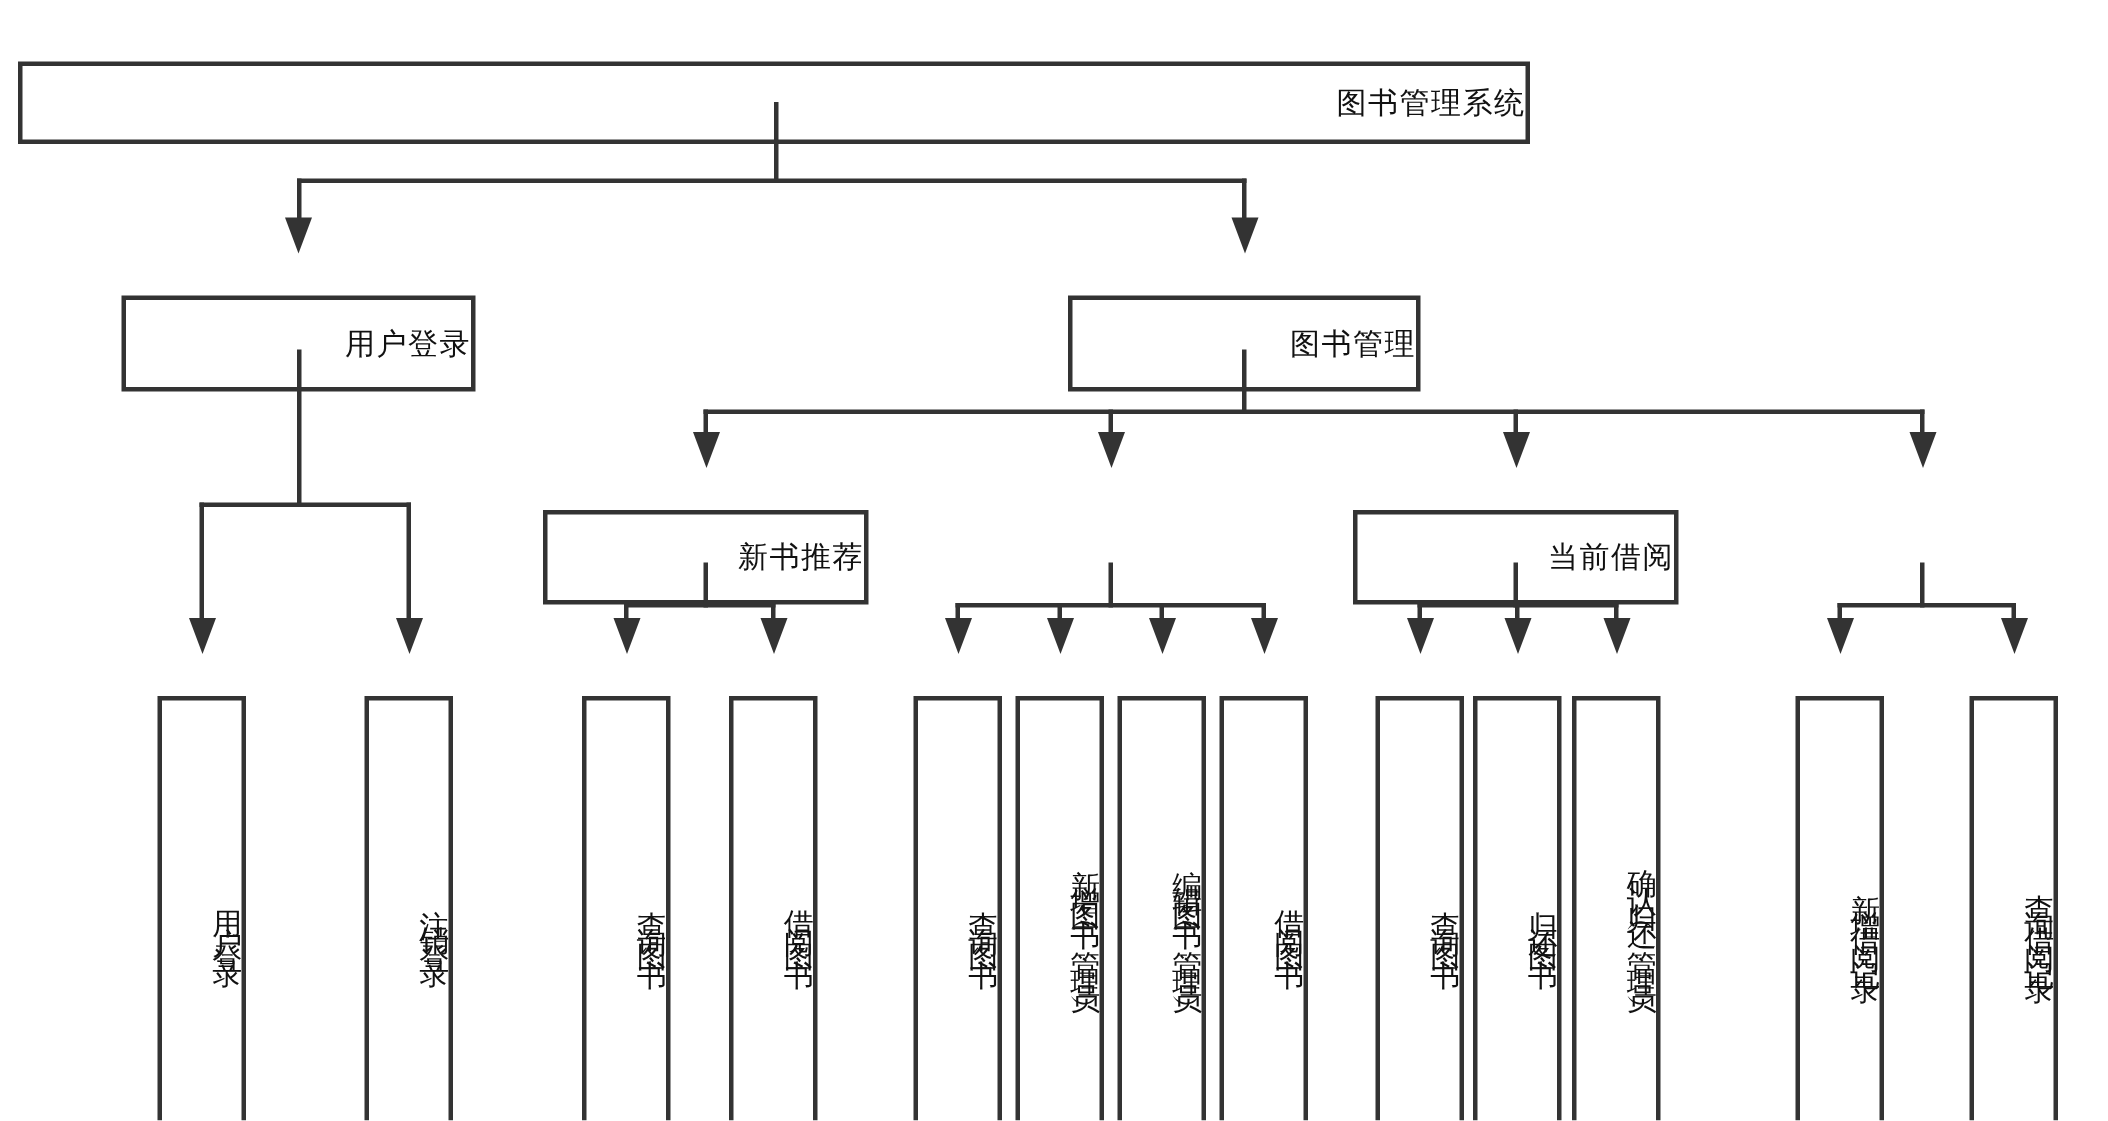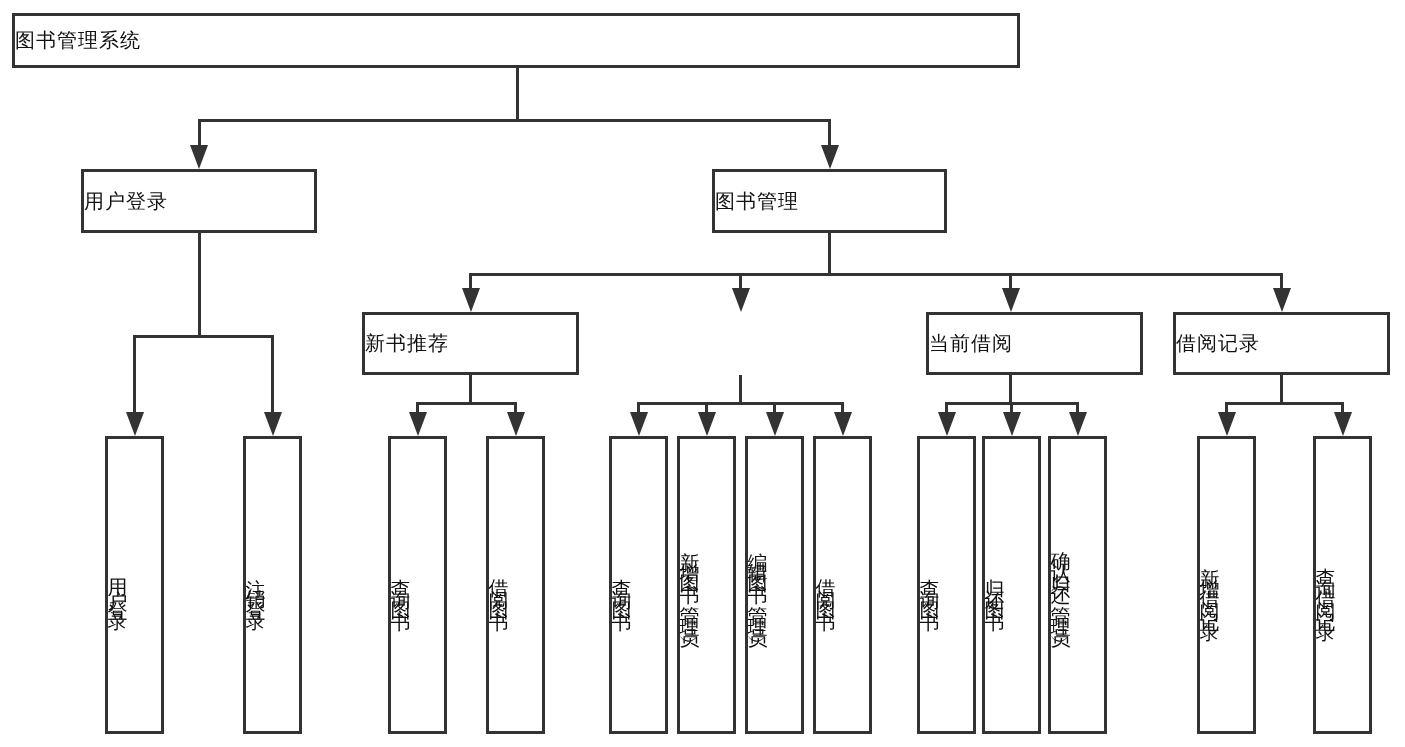--- a/index.html
+++ b/index.html
@@ -12,22 +12,23 @@
     overflow: hidden;
   }
   
   .node {
     position: absolute;
     box-sizing: border-box;
     border: 3px solid #333333;
     background: #ffffff;
     display: flex;
     align-items: center;
-    justify-content: flex-start;
+    justify-content: flex-end;
     color: #111111;
+    margin-top: 28px;
   }
   .hbox .lbl {
     font-size: 20px;
     letter-spacing: 1px;
     white-space: nowrap;
   }
   .vbox .vlbl {
     writing-mode: vertical-rl;
     text-orientation: mixed;
     font-size: 20px;
@@ -72,25 +73,22 @@
   <div class="node hbox" style="left:81px;top:169px;width:236px;height:64px">
     <span class="lbl">用户登录</span>
   </div>
   <div class="node hbox" style="left:362px;top:312px;width:217px;height:63px">
     <span class="lbl">新书推荐</span>
   </div>
 
   <div class="node hbox" style="left:712px;top:169px;width:235px;height:64px">
     <span class="lbl">图书管理</span>
   </div>
-  <div class="node hbox" style="left:926px;top:312px;width:217px;height:63px">
+  <div class="node hbox" style="left:902px;top:312px;width:217px;height:63px">
     <span class="lbl">当前借阅</span>
-  </div>
-  <div class="node hbox" style="left:1173px;top:312px;width:217px;height:63px">
-    <span class="lbl">借阅记录</span>
   </div>
 
   <div class="node vbox" style="left:105px;top:436px;width:59px;height:298px">
     <span class="vlbl">用户登录</span>
   </div>
   <div class="node vbox" style="left:243px;top:436px;width:59px;height:298px">
     <span class="vlbl">注销登录</span>
   </div>
 
   <div class="node vbox" style="left:388px;top:436px;width:59px;height:298px">

